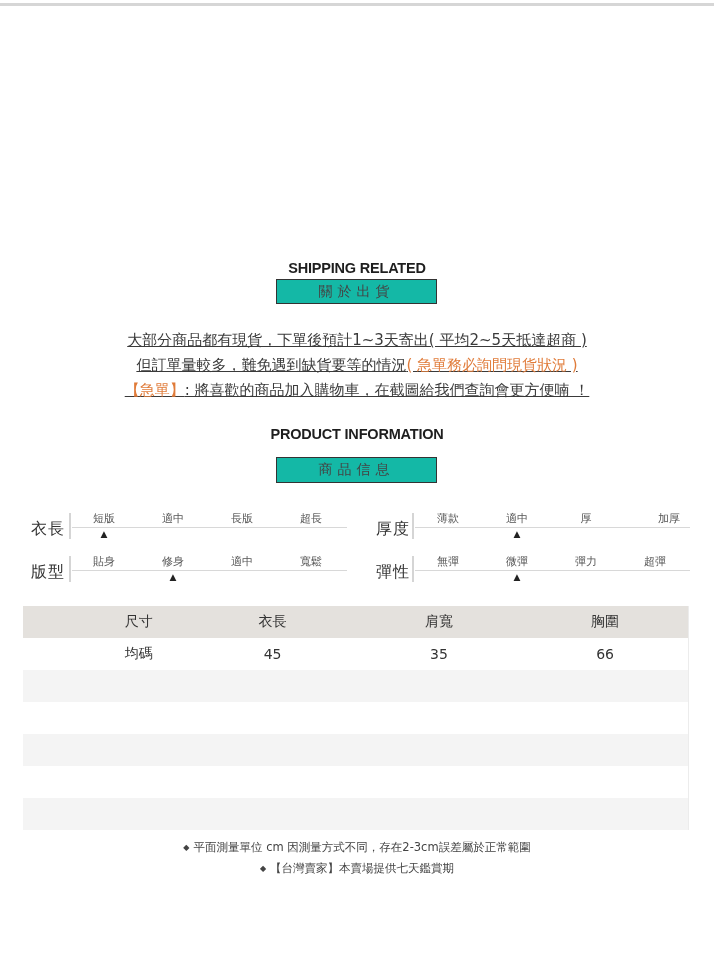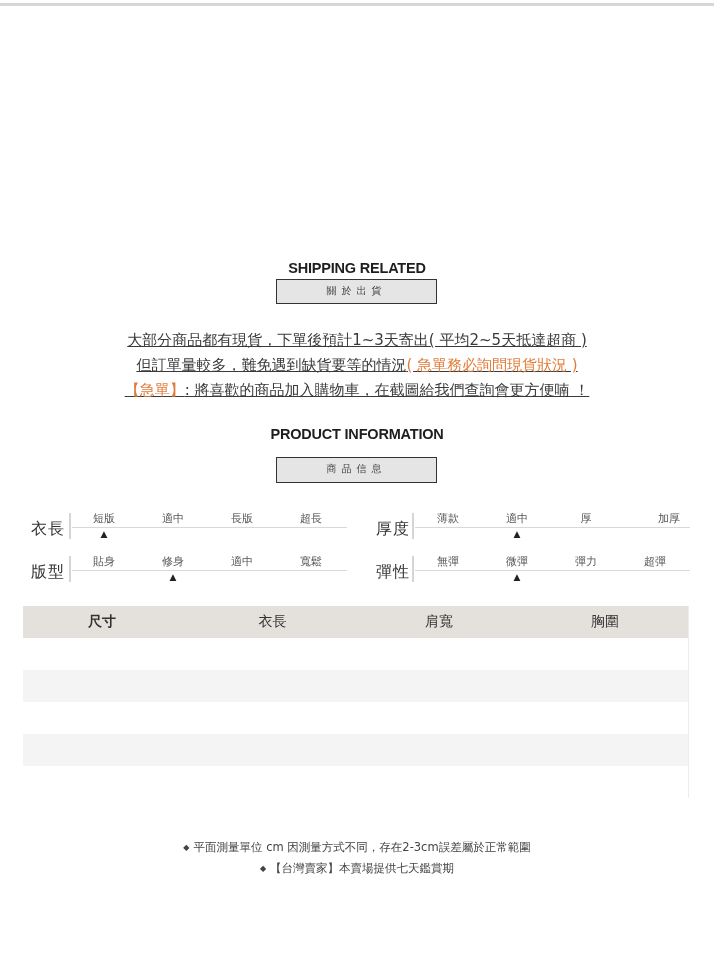--- a/index.html
+++ b/index.html
@@ -3,43 +3,43 @@
 <meta charset="utf-8">
 <style>
   html, body { margin: 0; padding: 0; background: #ffffff; }
   body { width: 714px; height: 967px; position: relative; overflow: hidden;
          font-family: "DejaVu Sans", "Liberation Sans", sans-serif; color: #333; }
   .topbar { position: absolute; left: 0; top: 3px; width: 714px; height: 3px; background: #d6d6d6; }
 
   .sec-title { position: absolute; left: 0; width: 714px; text-align: center;
                font-family: "Liberation Sans", sans-serif; font-weight: bold; font-size: 14.5px;
                color: #1e1e1e; letter-spacing: -0.2px; margin-top: 6px; }
-  .sec-box { position: absolute; border: 1px solid #333; background: #e5e5e5;
-             text-align: center; font-size: 10px; color: #444; letter-spacing: 5px;
+  .sec-box { position: absolute; border: 1px solid #333; background: #14b8a6;
+             text-align: center; font-size: 14px; color: #444; letter-spacing: 5px;
              box-sizing: border-box; line-height: 22px; }
 
   .notice { position: absolute; left: 0; width: 714px; text-align: center; font-size: 15px;
             color: #3a3a3a; line-height: 24px; text-decoration: underline; }
   .orange { color: #e07b39; }
 
   .attr-row { position: absolute; height: 40px; }
   .attr-name { position: absolute; left: 0; top: 12px; font-size: 16px; color: #333; letter-spacing: 1px; }
   .attr-sep { position: absolute; top: 6px; width: 2px; height: 26px; background: #d5d5d5; }
   .attr-line { position: absolute; top: 20px; height: 1px; background: #d8d8d8; }
   .attr-opt { position: absolute; top: 4px; font-size: 11px; color: #555; text-align: center; width: 50px; }
   .attr-mark { position: absolute; top: 22px; font-size: 9px; color: #222; width: 20px; text-align: center; }
 
   .size-table { position: absolute; left: 23px; top: 606px; width: 666px; border-collapse: collapse;
                 border-right: 1px solid #ececec; }
   .size-table td, .size-table th { height: 32px; padding: 0; text-align: center; font-weight: normal;
                 font-size: 14px; color: #333; width: 25%; }
   .size-table thead tr { background: #e4e1dd; }
   .size-table tbody tr:nth-child(even) { background: #f4f4f4; }
   .size-table tbody tr:nth-child(odd) { background: #ffffff; }
-  .size-table th:first-child, .size-table td:first-child { text-align: left; padding-left: 65px; width: 101px; font-weight: bold; }
+  .size-table th:first-child, .size-table td:first-child { text-align: center; padding-left: 65px; width: 101px; }
 
   .foot { position: absolute; left: 0; width: 714px; text-align: center; font-size: 11.5px; color: #444; }
   .bullet { font-size: 8px; vertical-align: 1px; margin-right: 4px; }
 </style>
 </head>
 <body>
 
 <div class="topbar"></div>
 
 <div class="sec-title" style="top:254px;">SHIPPING RELATED</div>
@@ -110,20 +110,26 @@
   <thead>
     <tr>
       <th>尺寸</th>
       <th>衣長</th>
       <th>肩寬</th>
       <th>胸圍</th>
     </tr>
   </thead>
   <tbody>
     <tr>
+      <td>均碼</td>
+      <td>45</td>
+      <td>35</td>
+      <td>66</td>
+    </tr>
+    <tr>
       <td></td>
       <td></td>
       <td></td>
       <td></td>
     </tr>
     <tr>
       <td></td>
       <td></td>
       <td></td>
       <td></td>

